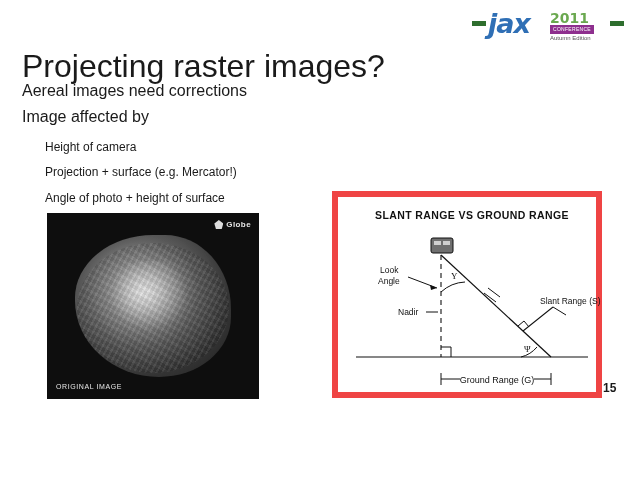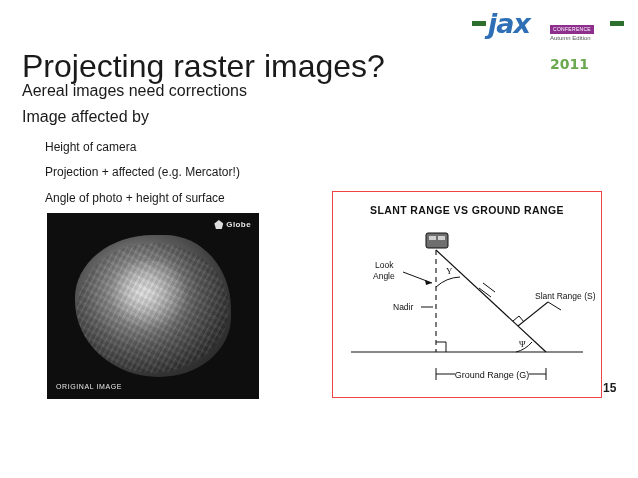--- a/index.html
+++ b/index.html
@@ -54,21 +54,20 @@
     line-height: 27px;
   }
   .logo-year {
     position: absolute;
     left: 78px; top: 1px;
     font-family: "DejaVu Sans", sans-serif;
     font-weight: bold;
     font-size: 14px;
     color: #6aa84f;
     line-height: 14px;
-    margin-top: 46px;
   }
   .logo-badge {
     position: absolute;
     left: 78px; top: 15px;
     background: #8e2f8e;
     color: #ffffff;
     font-size: 5px;
     line-height: 7px;
     padding: 1px 3px;
     letter-spacing: .3px;
@@ -188,21 +187,21 @@
   }
 
   
   .diagram {
     position: absolute;
     left: 332px;
     top: 191px;
     width: 270px;
     height: 207px;
     background: #ffffff;
-    border: 1px solid #ef4444;
+    border: 6px solid #ef4444;
     box-sizing: border-box;
     text-decoration: underline;
   }
   .diagram svg { display: block; }
 
   .page-num {
     position: absolute;
     left: 603px;
     top: 381px;
     font-size: 12px;
@@ -223,21 +222,21 @@
     <div class="logo-badge">CONFERENCE</div>
     <div class="logo-sub">Autumn Edition</div>
   </div>
 
   <h1 class="title">Projecting raster images?</h1>
 
   <div class="lvl1 l1b">Image affected by</div>
   <div class="lvl1 l1a">Aereal images need corrections</div>
 
   <div class="lvl2 l2a">Height of camera</div>
-  <div class="lvl2 l2b">Projection + affected (e.g. Mercator!)</div>
+  <div class="lvl2 l2b">Projection + surface (e.g. Mercator!)</div>
   <div class="lvl2 l2c">Angle of photo + height of surface</div>
 
   <div class="photo">
     <div class="photo-island"></div>
     <div class="photo-ridges"></div>
     <div class="photo-logo">
       <span class="photo-logo-mark"></span>
       <span class="photo-logo-text">Globe</span>
     </div>
     <div class="photo-caption">ORIGINAL IMAGE</div>

